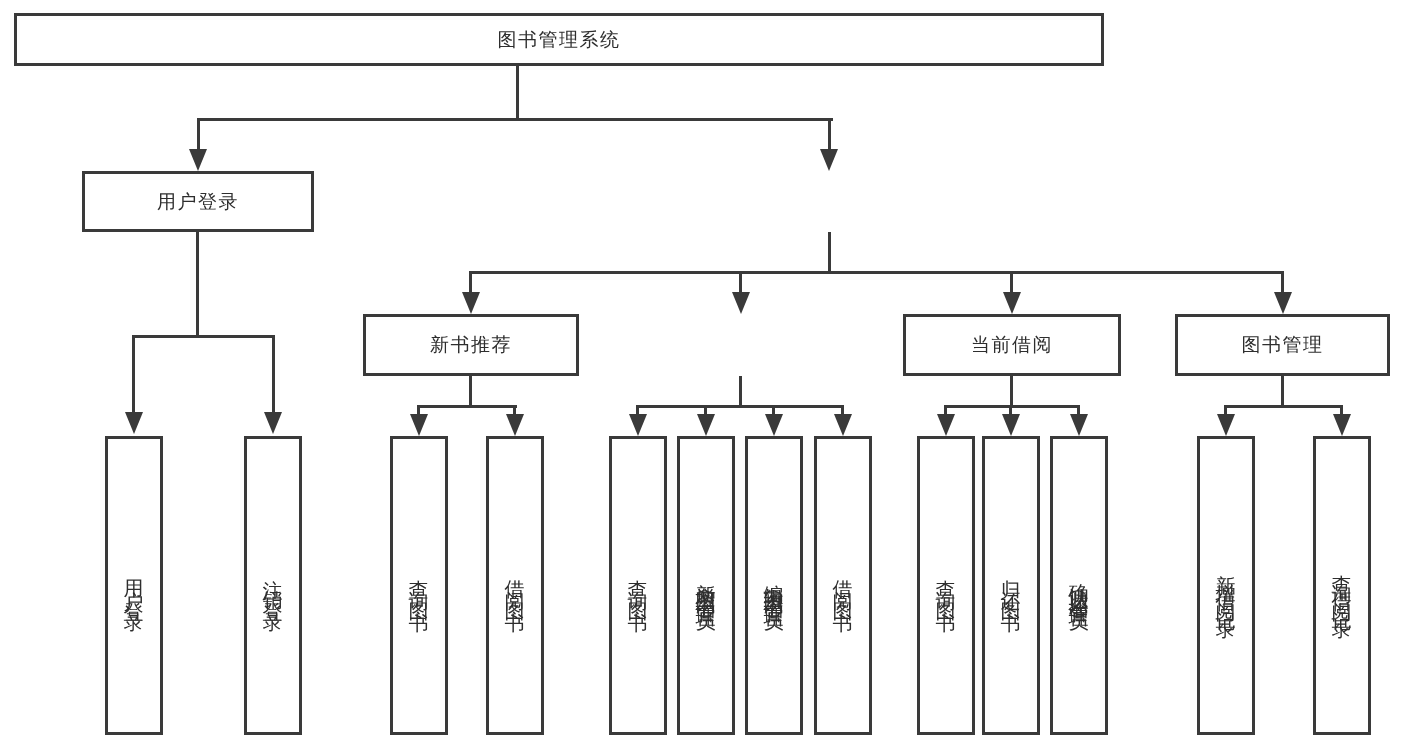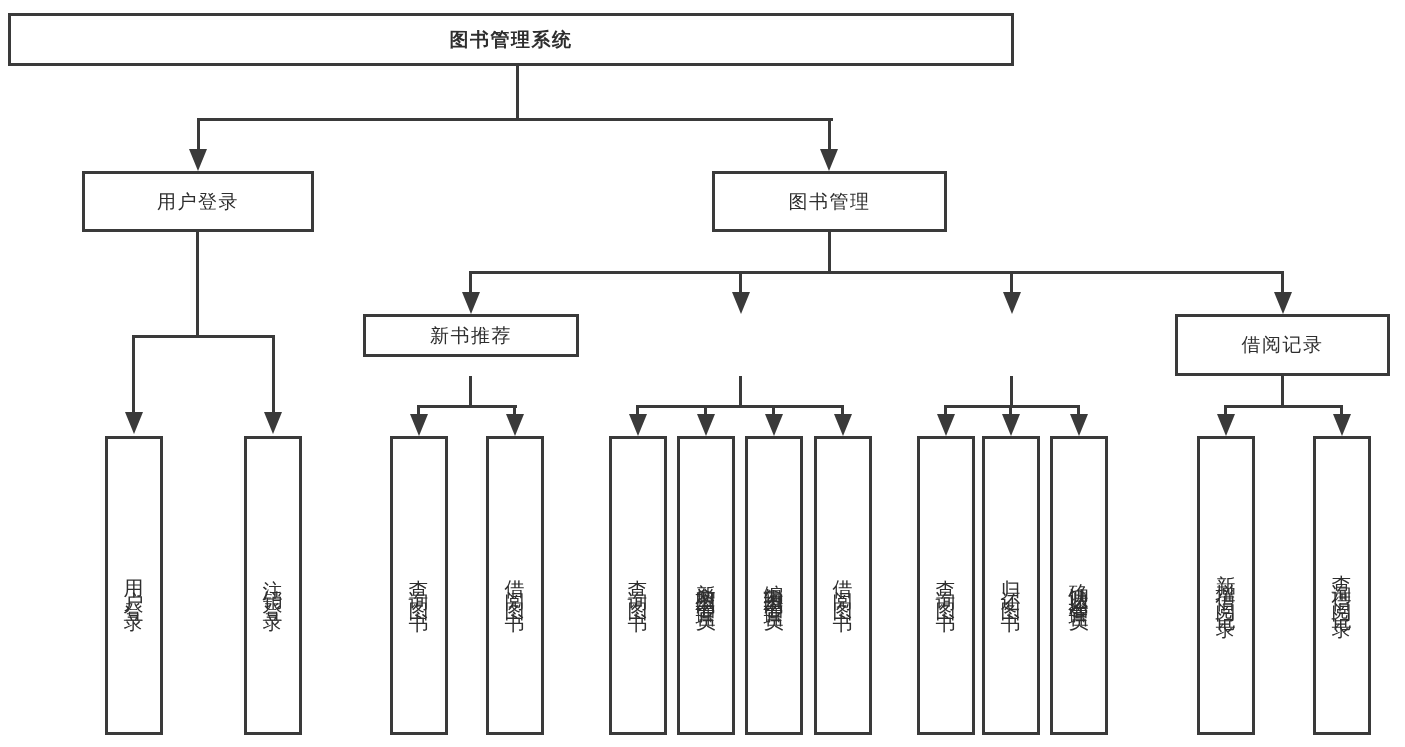--- a/index.html
+++ b/index.html
@@ -30,61 +30,61 @@
   .watermark {
     position:absolute; right:12px; bottom:8px;
     font-size:20px; letter-spacing:0.5px; color:#9fa0a4; white-space:nowrap;
   }
 </style>
 </head>
 <body>
 
 <div class="canvas">
 
-  <div class="box" style="left:8px; top:13px; width:1006px; height:53px;font-weight:bold;">
+  <div class="box" style="left:14px; top:13px; width:1090px; height:53px;">
     <span class="h-label">图书管理系统</span>
   </div>
 
   <div class="vline" style="left:516px; top:66px; height:52px;"></div>
   <div class="hline" style="left:197px; top:118px; width:636px;"></div>
   <div class="vline" style="left:197px; top:118px; height:31px;"></div>
   <div class="vline" style="left:828px; top:118px; height:31px;"></div>
   <div class="arrow" style="left:189px; top:149px;"></div>
   <div class="arrow" style="left:820px; top:149px;"></div>
 
   <div class="box" style="left:82px; top:171px; width:232px; height:61px;">
     <span class="h-label">用户登录</span>
-  </div>
-  <div class="box" style="left:712px; top:171px; width:235px; height:61px;">
-    <span class="h-label">图书管理</span>
   </div>
 
   <div class="vline" style="left:196px; top:232px; height:103px;"></div>
   <div class="hline" style="left:132px; top:335px; width:143px;"></div>
   <div class="vline" style="left:132px; top:335px; height:77px;"></div>
   <div class="vline" style="left:272px; top:335px; height:77px;"></div>
   <div class="arrow" style="left:125px; top:412px;"></div>
   <div class="arrow" style="left:264px; top:412px;"></div>
 
   <div class="vline" style="left:828px; top:232px; height:41px;"></div>
   <div class="hline" style="left:469px; top:271px; width:815px;"></div>
   <div class="vline" style="left:469px; top:271px; height:22px;"></div>
   <div class="vline" style="left:739px; top:271px; height:22px;"></div>
   <div class="vline" style="left:1010px; top:271px; height:22px;"></div>
   <div class="vline" style="left:1281px; top:271px; height:22px;"></div>
   <div class="arrow" style="left:462px; top:292px;"></div>
   <div class="arrow" style="left:732px; top:292px;"></div>
   <div class="arrow" style="left:1003px; top:292px;"></div>
   <div class="arrow" style="left:1274px; top:292px;"></div>
 
-  <div class="box" style="left:363px; top:314px; width:216px; height:43px;text-align:right;">
+  <div class="box" style="left:363px; top:314px; width:216px; height:62px;text-align:right;">
     <span class="h-label">新书推荐</span>
   </div>
+  <div class="box" style="left:903px; top:314px; width:218px; height:62px;">
+    <span class="h-label">当前借阅</span>
+  </div>
   <div class="box" style="left:1175px; top:314px; width:215px; height:62px;">
-    <span class="h-label">借阅记录</span>
+    <span class="h-label">图书管理</span>
   </div>
 
   <div class="vline" style="left:469px; top:376px; height:29px;"></div>
   <div class="hline" style="left:417px; top:405px; width:100px;"></div>
   <div class="vline" style="left:417px; top:405px; height:10px;"></div>
   <div class="vline" style="left:513px; top:405px; height:10px;"></div>
   <div class="arrow" style="left:410px; top:414px;"></div>
   <div class="arrow" style="left:506px; top:414px;"></div>
 
   <div class="vline" style="left:739px; top:376px; height:29px;"></div>

